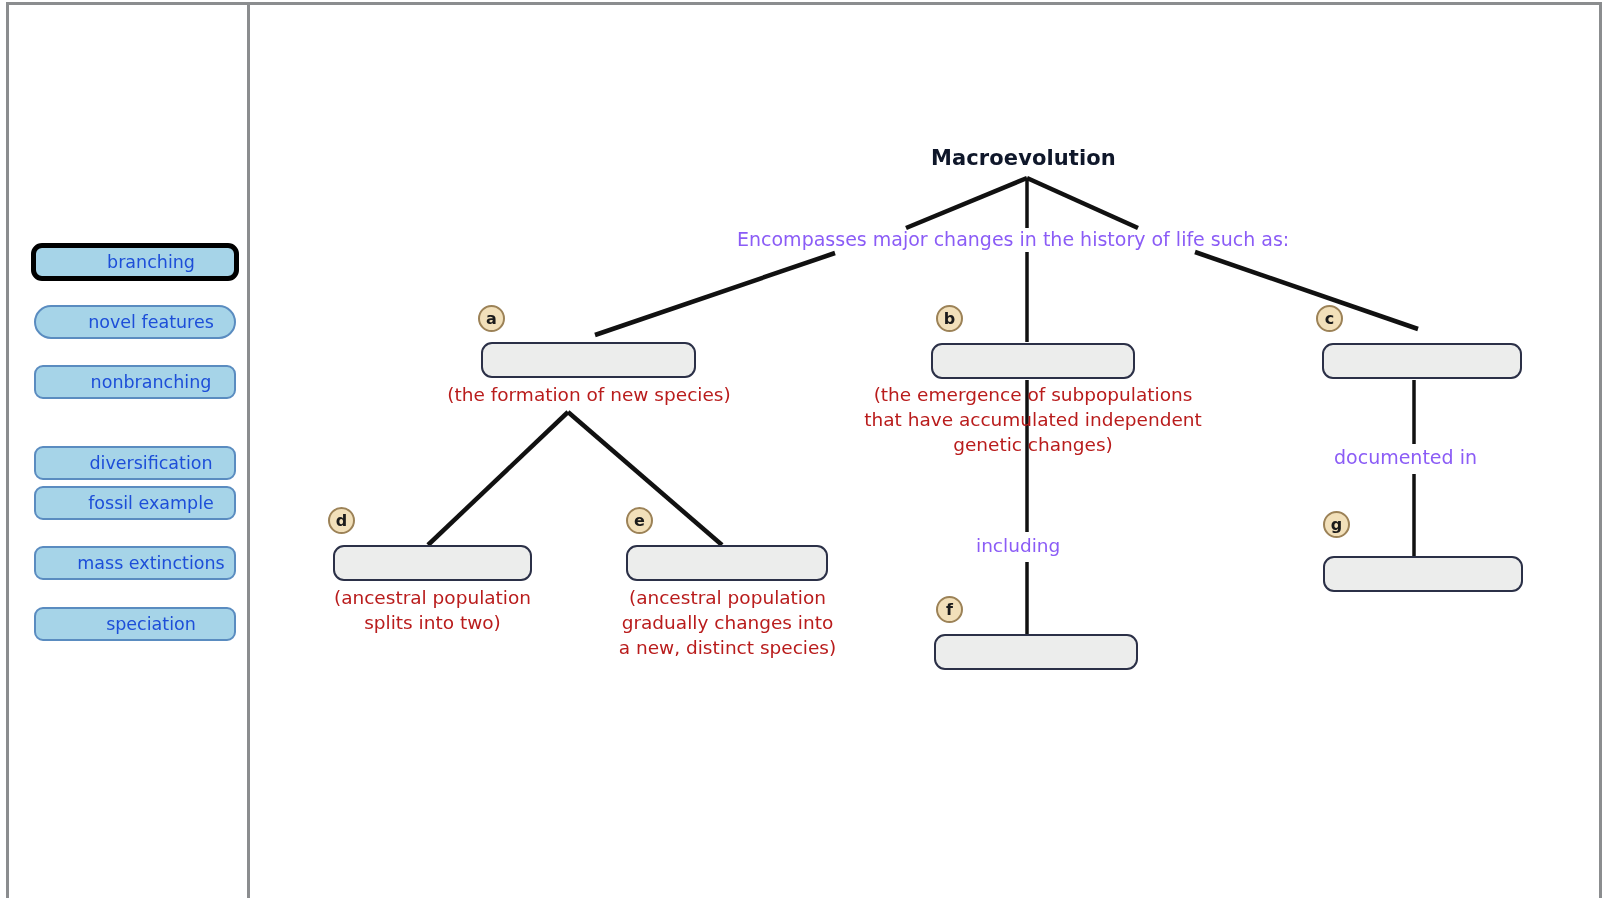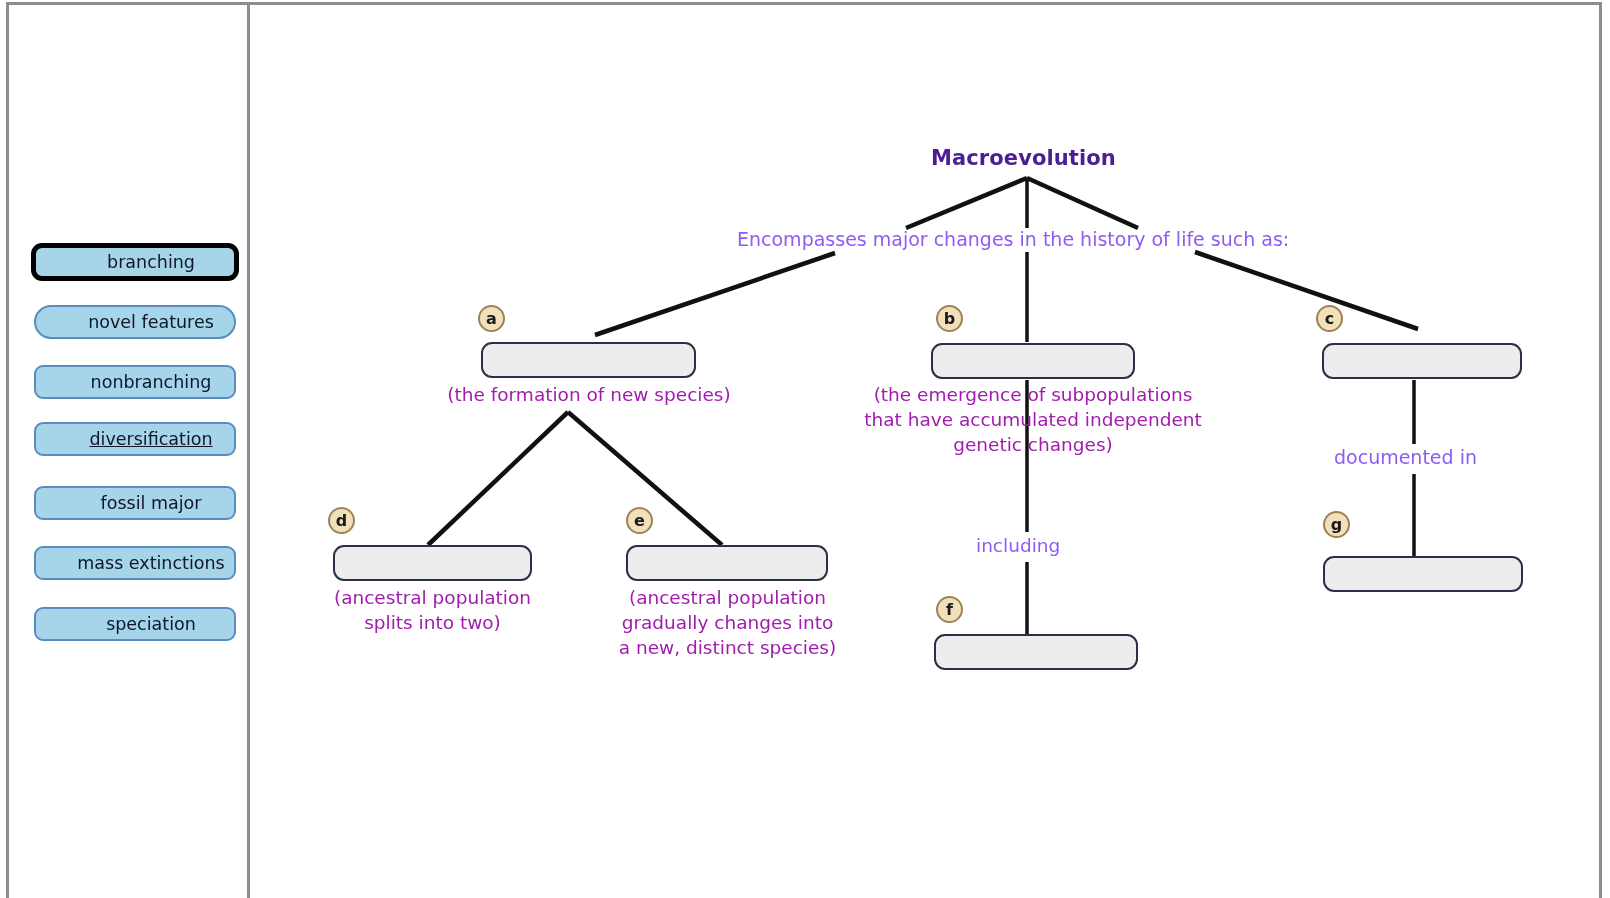--- a/index.html
+++ b/index.html
@@ -49,21 +49,21 @@
   }
   .word-tile {
     position: absolute;
     left: 25px;
     width: 202px;
     height: 34px;
     box-sizing: border-box;
     background: #a6d4e8;
     border: 2px solid #5a8cc0;
     border-radius: 9px;
-    color: #0f172a;
+    color: #1d4ed8;
     font-size: 17.5px;
     line-height: 30px;
     text-align: center;
     white-space: nowrap;
     cursor: pointer;
     user-select: none;
     padding-left: 32px;
   }
   .word-tile.selected {
     left: 22px;
@@ -87,21 +87,21 @@
     left: 0;
     top: 0;
     width: 1352px;
     height: 896px;
   }
 
   .map-title {
     position: absolute;
     font-weight: bold;
     font-size: 21px;
-    color: #4c1d95;
+    color: #0f172a;
     white-space: nowrap;
     letter-spacing: 0.1px;
   }
 
   .link-label {
     position: absolute;
     font-size: 19px;
     color: #8b5cf6;
     white-space: nowrap;
   }
@@ -134,21 +134,21 @@
     line-height: 23px;
     text-align: center;
     user-select: none;
   }
 
   
   .caption {
     position: absolute;
     font-size: 18.5px;
     line-height: 25px;
-    color: #a21caf;
+    color: #b91c1c;
     text-align: center;
     white-space: pre-line;
   }
 </style>
 </head>
 <body>
 
 <div id="app">
 
   <div class="page-frame"></div>
@@ -157,25 +157,25 @@
   <div class="word-bank">
     <div class="word-tile selected" style="top:241px;">
       <span>branching</span>
     </div>
     <div class="word-tile" style="top:303px;border-radius:17px;">
       <span>novel features</span>
     </div>
     <div class="word-tile" style="top:363px;">
       <span>nonbranching</span>
     </div>
-    <div class="word-tile" style="top:420px;text-decoration:underline;">
+    <div class="word-tile" style="top:444px;">
       <span>diversification</span>
     </div>
     <div class="word-tile" style="top:484px;">
-      <span>fossil major</span>
+      <span>fossil example</span>
     </div>
     <div class="word-tile" style="top:544px;">
       <span>mass extinctions</span>
     </div>
     <div class="word-tile" style="top:605px;">
       <span>speciation</span>
     </div>
   </div>
 
   <div class="map">

